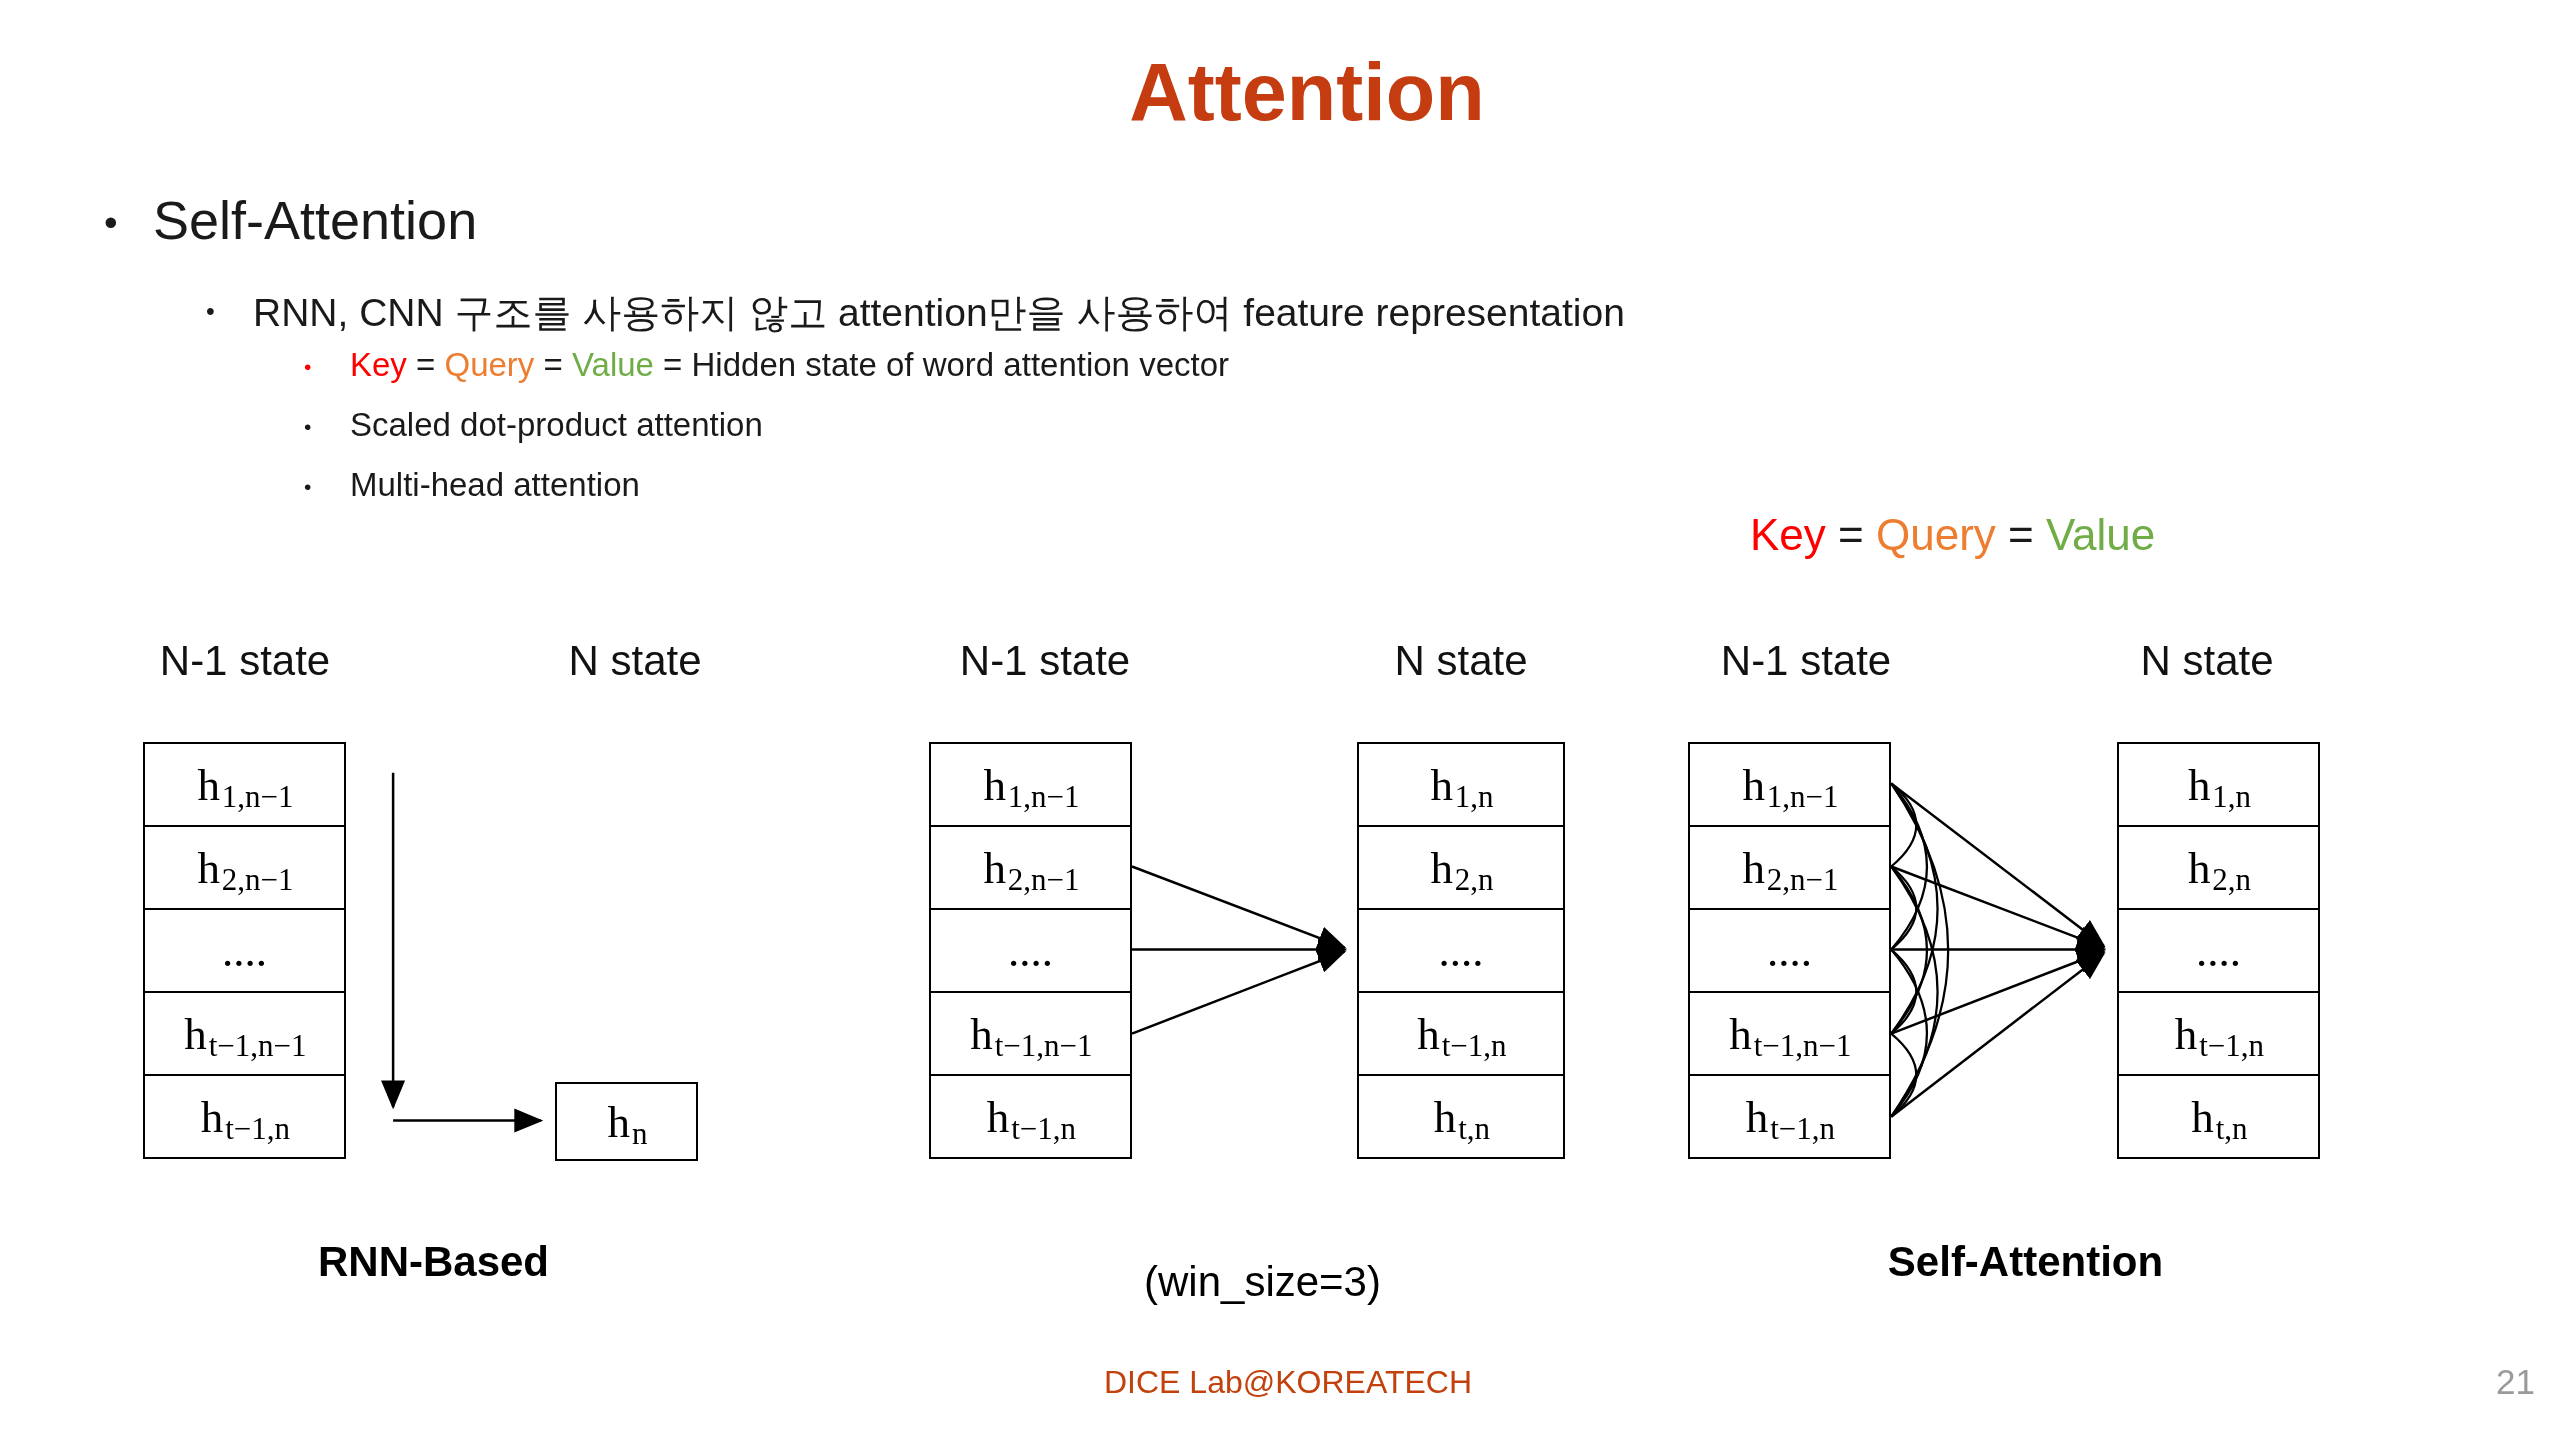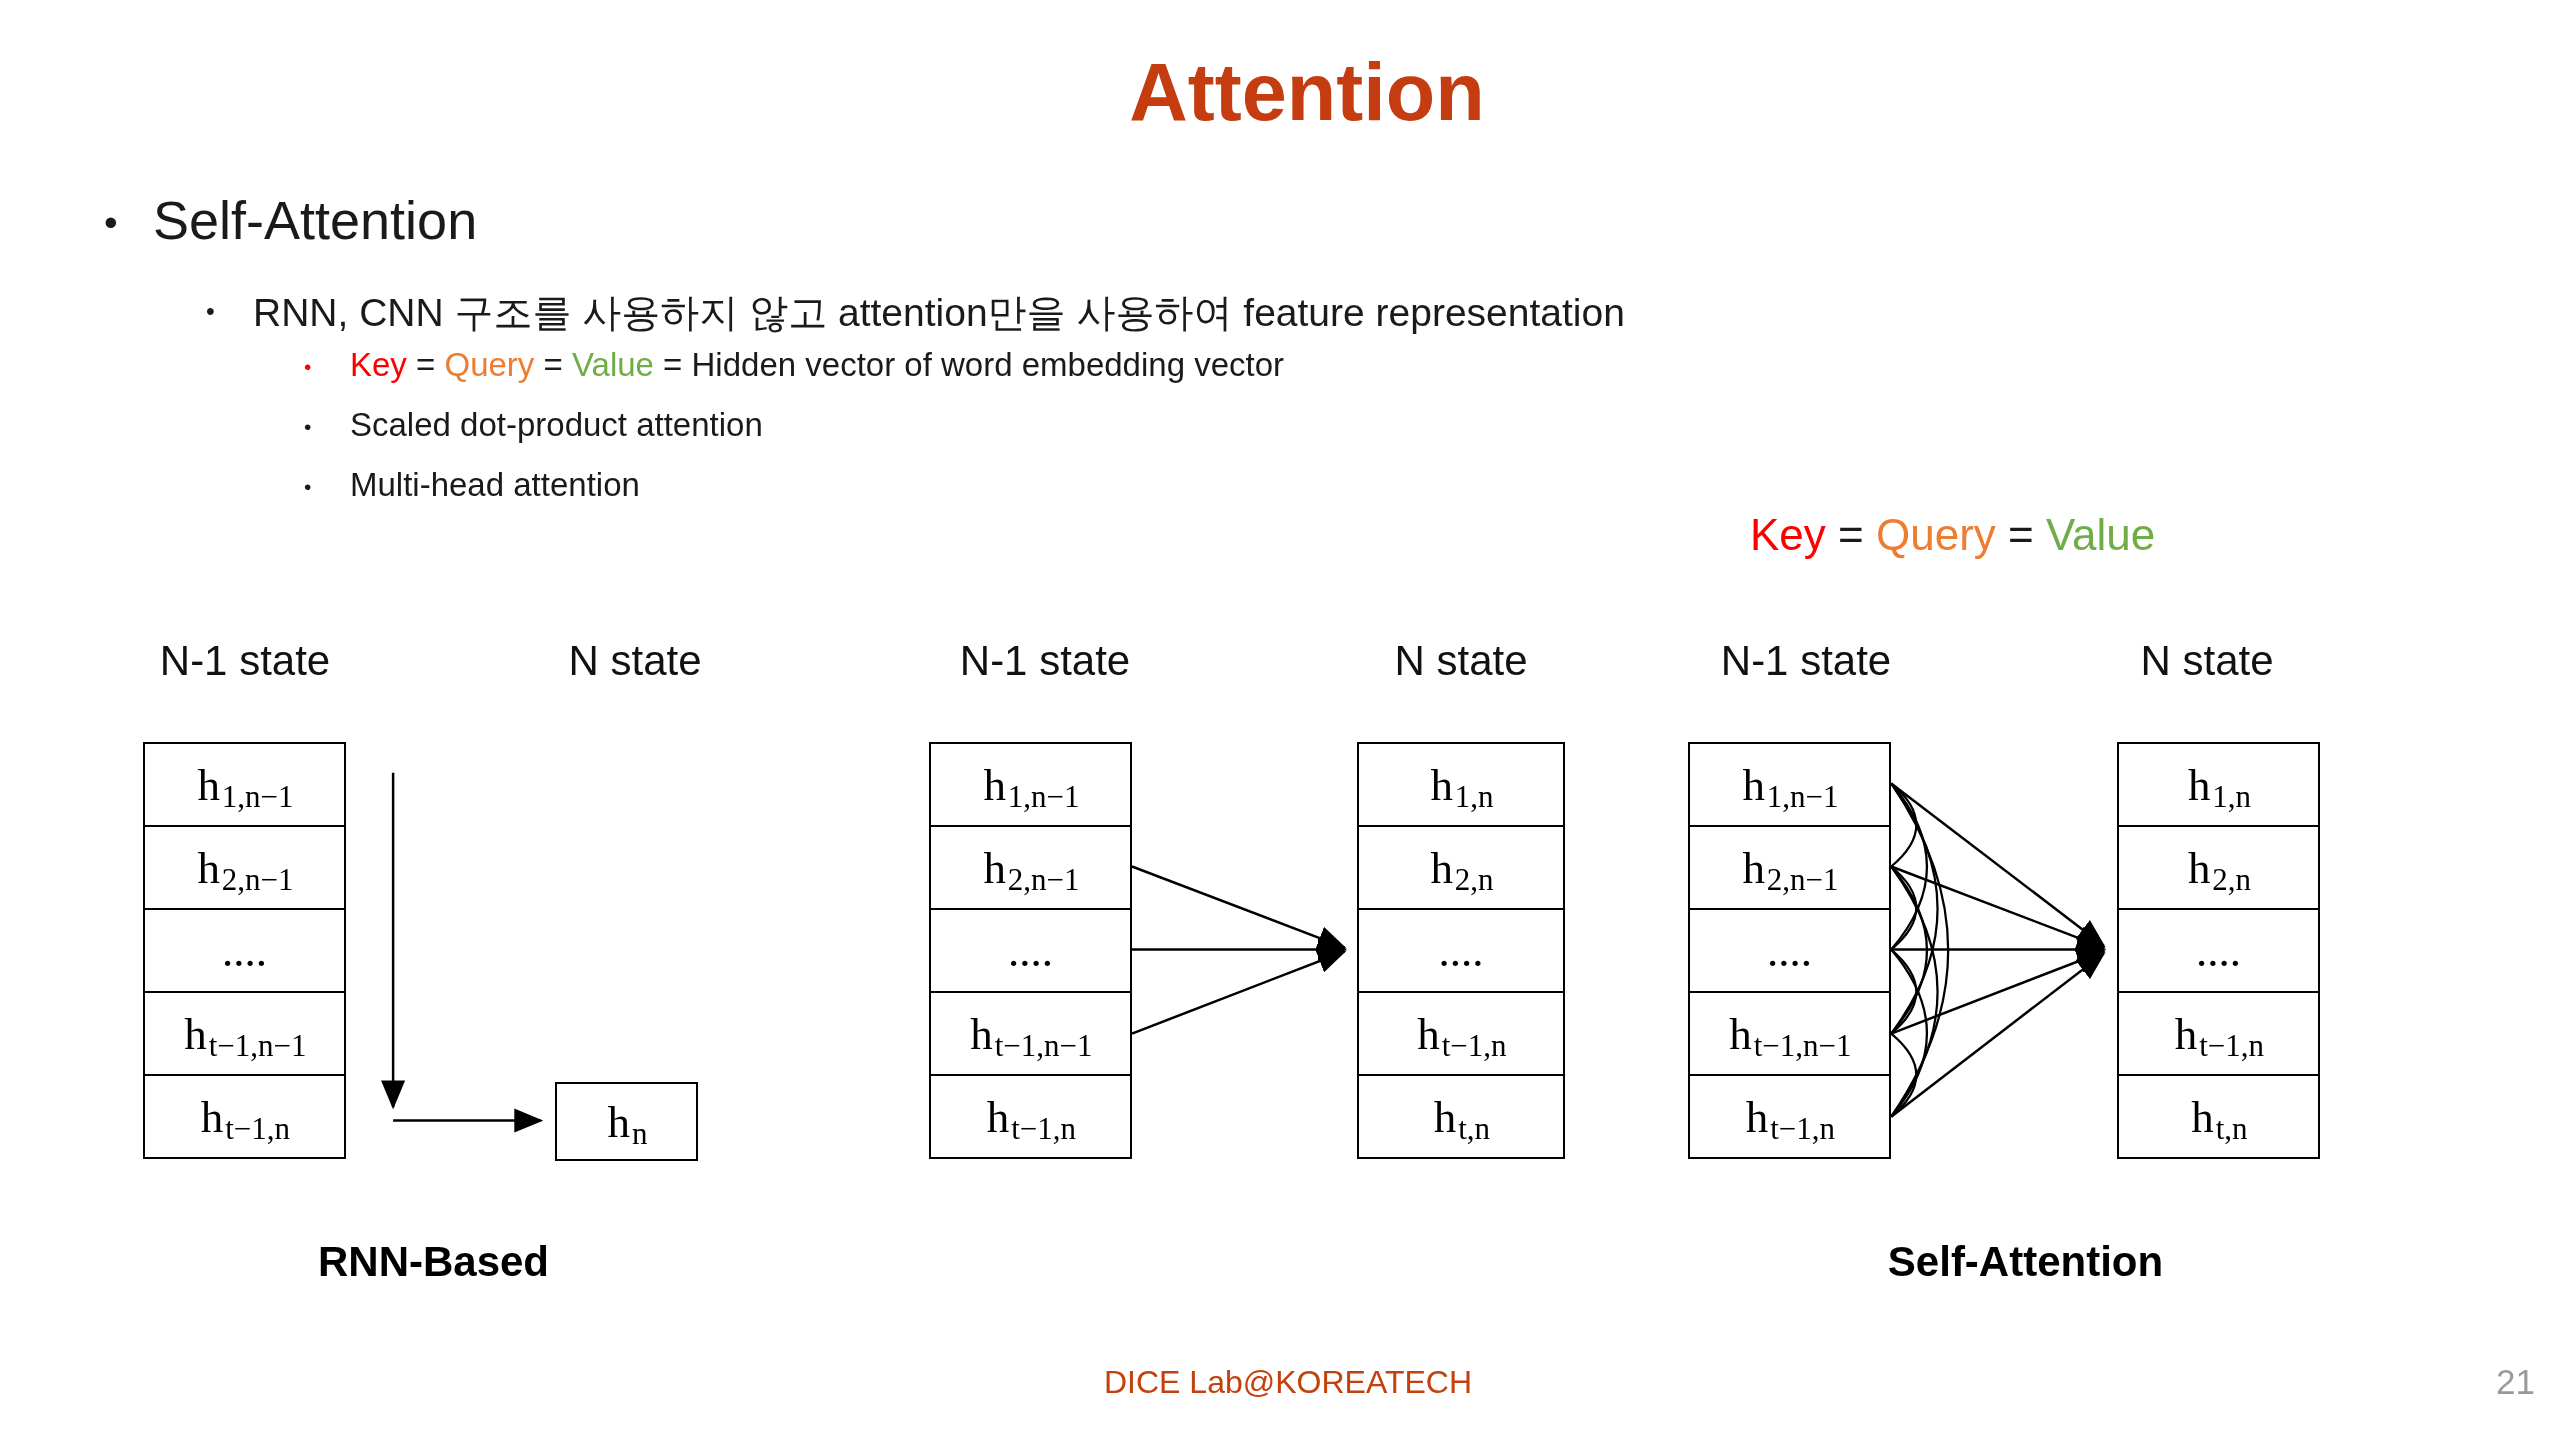--- a/index.html
+++ b/index.html
@@ -52,21 +52,21 @@
   </div>
 
   <div class="abs l2">
     <span class="bul">•</span>
     <span>RNN, CNN 구조를 사용하지 않고 attention만을 사용하여 feature representation</span>
   </div>
 
   <div class="abs l3 l3a">
     <span class="bul" style="color: rgb(255, 0, 0);">•</span>
     <span>
-      <span style="color: rgb(255, 0, 0);">Key</span><span> = </span><span style="color: rgb(237, 125, 49);">Query</span><span> = </span><span style="color: rgb(112, 173, 71);">Value</span><span> = Hidden vector of word embedding vector</span>
+      <span style="color: rgb(255, 0, 0);">Key</span><span> = </span><span style="color: rgb(237, 125, 49);">Query</span><span> = </span><span style="color: rgb(112, 173, 71);">Value</span><span> = Hidden state of word attention vector</span>
     </span>
   </div>
   <div class="abs l3 l3b">
     <span class="bul">•</span>
     <span>Scaled dot-product attention</span>
   </div>
   <div class="abs l3 l3c">
     <span class="bul">•</span>
     <span>Multi-head attention</span>
   </div>
@@ -238,19 +238,20 @@
         <path d="M 1958 897 Q 2032 984 1958 1070"></path>
         <path d="M 1958 897 Q 2054 1027 1958 1156"></path>
         <path d="M 1958 983 Q 2010 1027 1958 1070"></path>
         <path d="M 1958 983 Q 2032 1070 1958 1156"></path>
         <path d="M 1958 1070 Q 2010 1113 1958 1156"></path>
       </g>
     </g>
   </svg>
 
   <div class="abs caption" style="left:192px; top:1238px;">RNN-Based</div>
+  <div class="abs caption2" style="left:1021px; top:1258px;">(win_size=3)</div>
   <div class="abs caption" style="left:1784px; top:1238px;">Self-Attention</div>
 
   <div class="abs footer" style="color: #c2410c;">DICE Lab@KOREATECH</div>
   <div class="abs pagenum" style="color: rgb(154, 154, 154); margin-left: 40px;">21</div>
 
 </div>
 
 
 </body></html>

